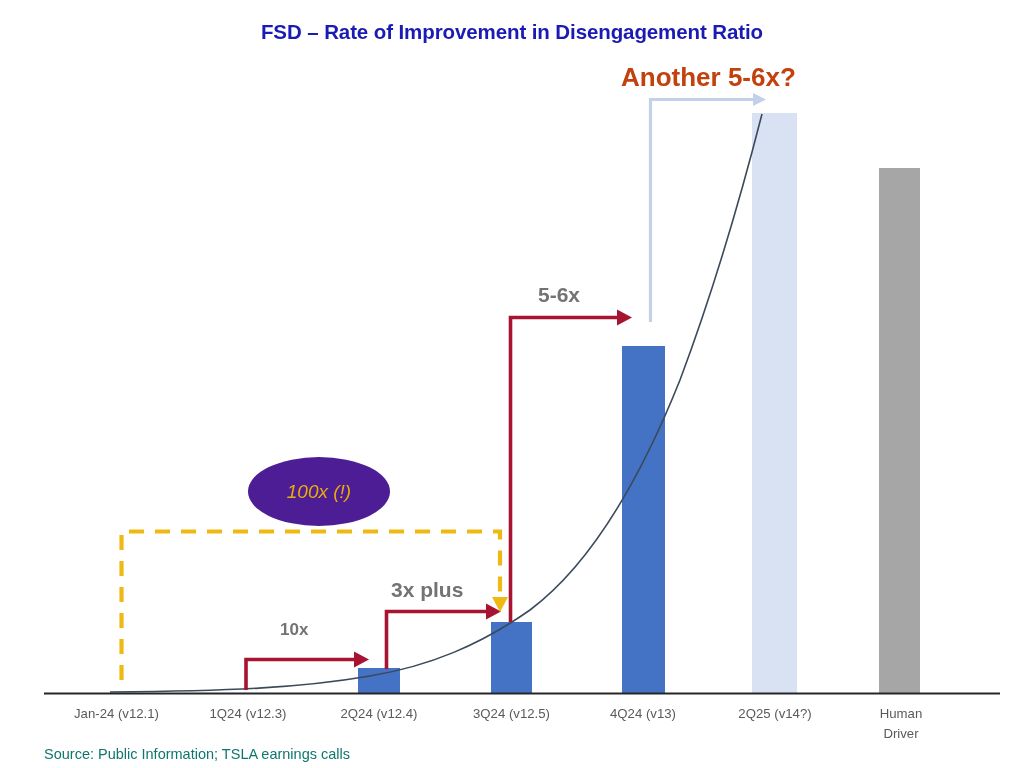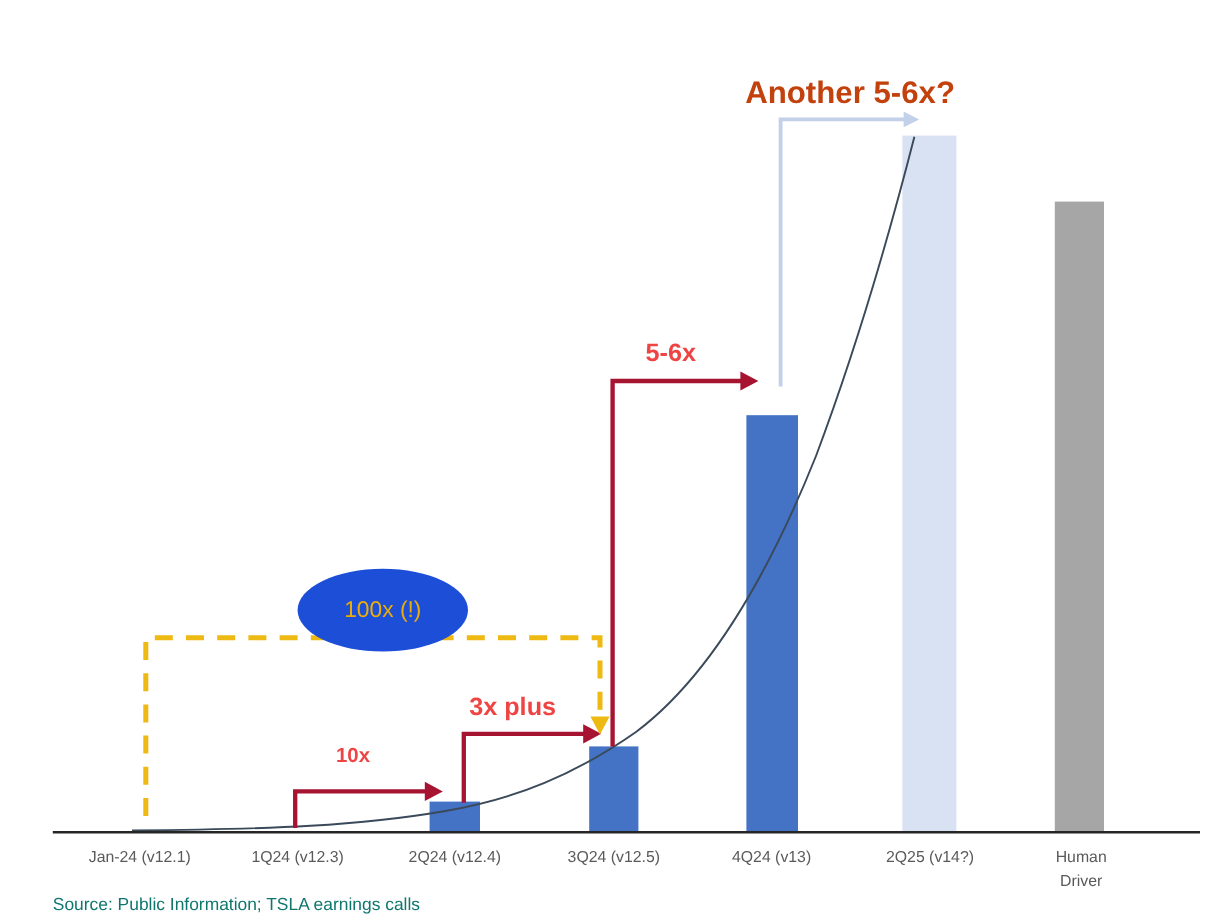--- a/index.html
+++ b/index.html
@@ -47,55 +47,57 @@
     color: #5a5a5a;
     line-height: 20px;
     white-space: pre-line;
   }
   .annot {
     position: absolute;
     font-weight: bold;
     white-space: nowrap;
   }
   .annot-red {
-    color: #ef4444;
+    color: #737373;
   }
   .annot-blue-faint {
     color: #c2410c;
     font-size: 26px;
   }
   .annot-yellow {
     color: #e8ad0a;
     font-size: 19px;
   }
   .ellipse-100x {
     position: absolute;
     left: 248px;
-    top: 474px;
+    top: 457px;
     width: 142px;
     height: 69px;
     border-radius: 50%;
-    background: #1d4ed8;
+    background: #4c1d95;
     display: flex;
     align-items: center;
     justify-content: center;
+    font-style: italic;
   }
   svg.overlay {
     position: absolute;
     left: 0; top: 0;
     width: 1024px;
     height: 768px;
     overflow: visible;
   }
 </style>
 </head>
 <body>
 
 <div id="stage">
 
+  <div class="chart-title">FSD – Rate of Improvement in Disengagement Ratio</div>
 
   <svg class="overlay" viewBox="0 0 1024 768">
 
     <rect x="358" y="668" width="42" height="25" fill="#4472c4"></rect>
     <rect x="491" y="622" width="41" height="71" fill="#4472c4"></rect>
     <rect x="622" y="346" width="43" height="347" fill="#4472c4"></rect>
     <rect x="752" y="113" width="45" height="580" fill="#d9e2f3"></rect>
     <rect x="879" y="168" width="41" height="525" fill="#a6a6a6"></rect>
 
     <path d="M 110,692 C 230,691 300,688 370,676 C 430,666 480,645 530,610 C 590,565 640,480 680,380 C 710,300 740,200 762,114" fill="none" stroke="#3b4a5a" stroke-width="1.6"></path>

